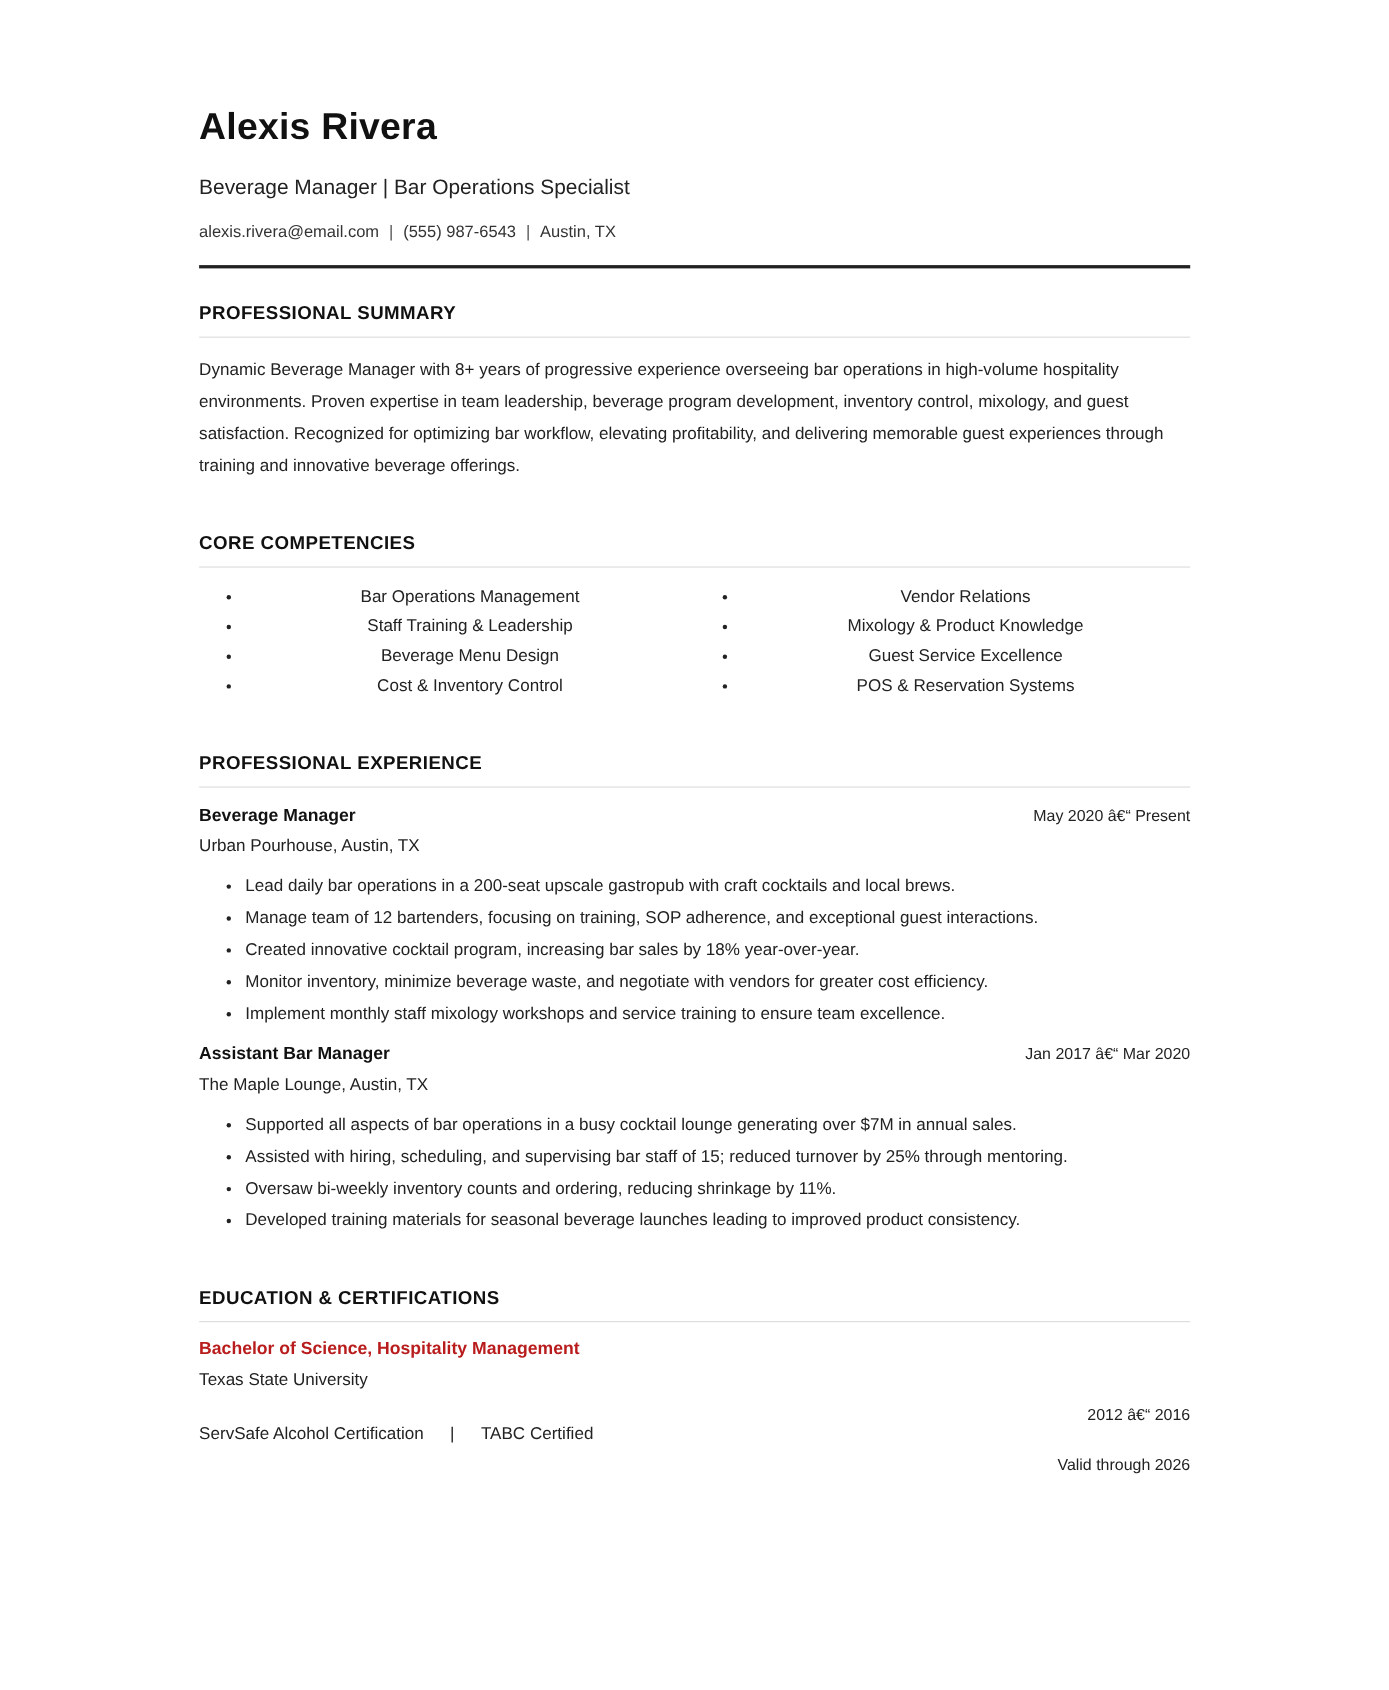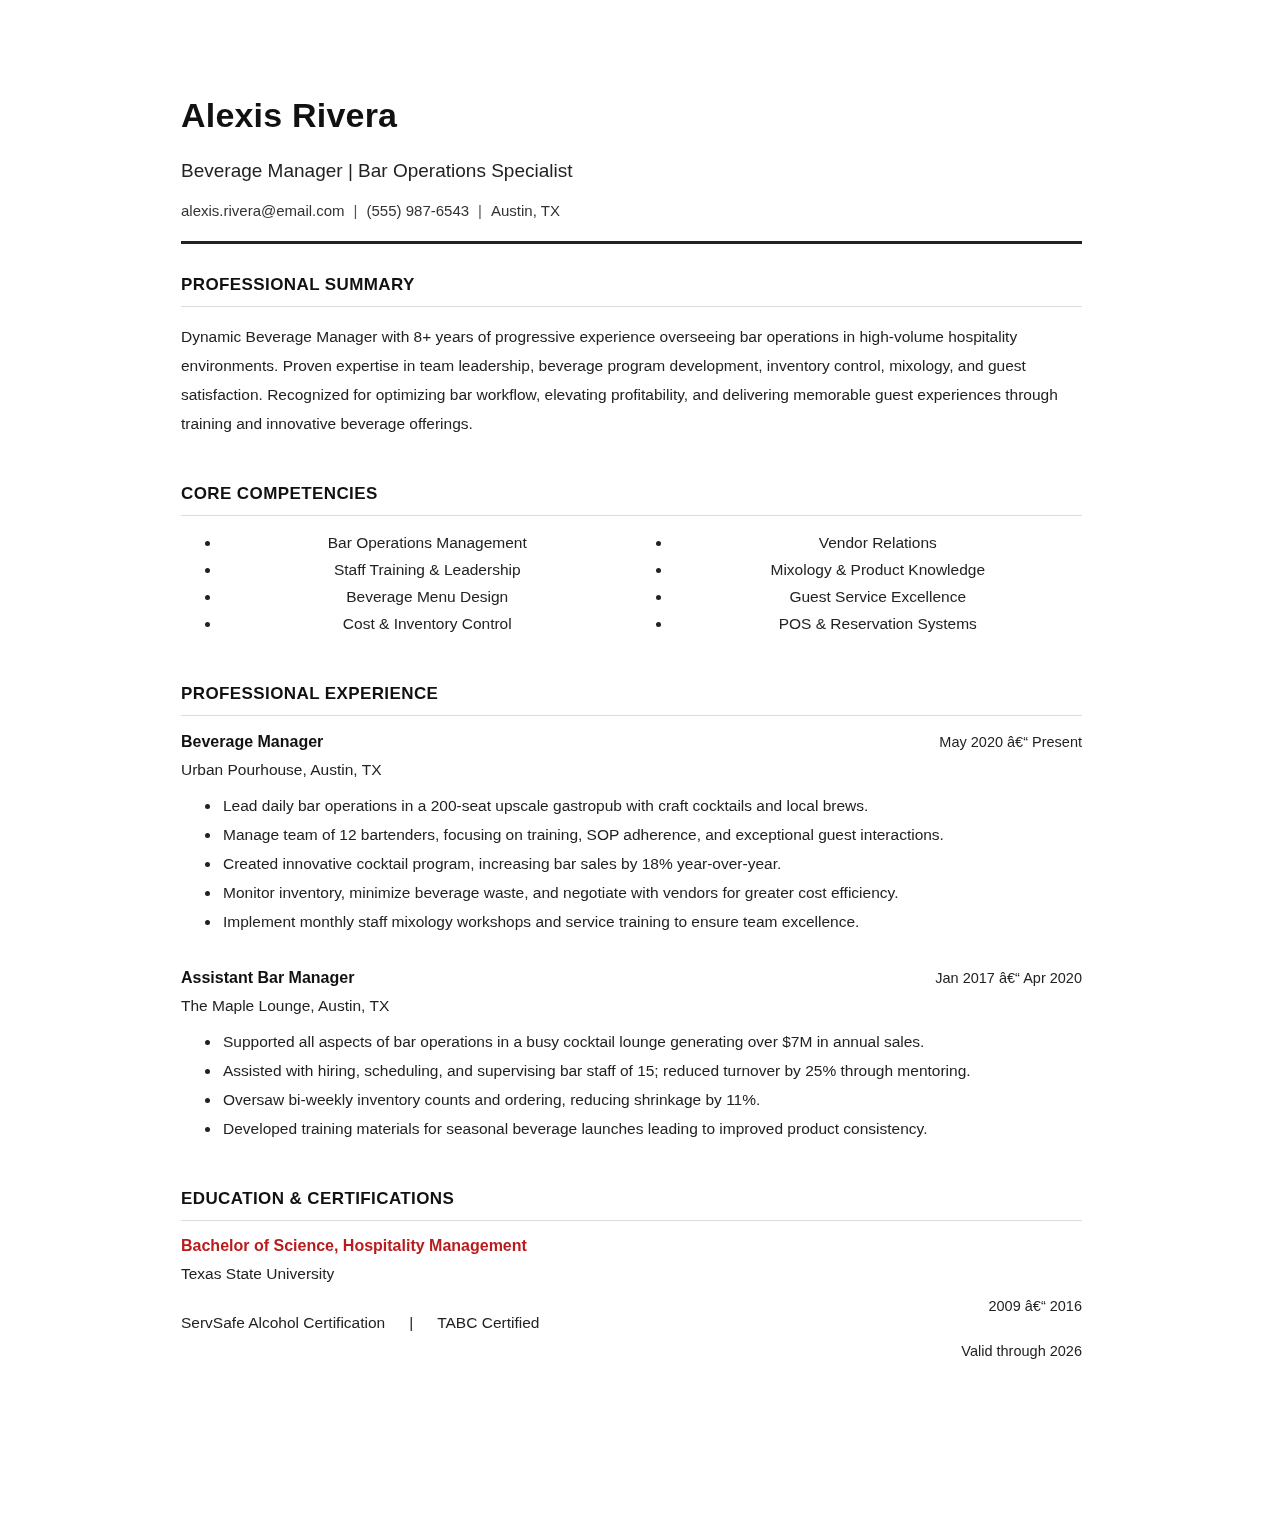--- a/index.html
+++ b/index.html
@@ -86,21 +86,21 @@
   }
   .comp-list li { padding-left: 2px; text-align: center; }
   
   .job { margin-top: 0; }
   .job-head {
     display: flex;
     justify-content: space-between;
     align-items: baseline;
   }
   .job:first-of-type .job-head { margin-top: 17px; }
-  .job + .job .job-head { margin-top: 33px; }
+  .job + .job .job-head { margin-top: 14px; }
   .job-title {
     font-size: 16px;
     font-weight: 700;
     color: #111111;
   }
   .job-dates {
     font-size: 14.5px;
     color: #222222;
   }
   .job-company {
@@ -201,37 +201,37 @@
           <li>Manage team of 12 bartenders, focusing on training, SOP adherence, and exceptional guest interactions.</li>
           <li>Created innovative cocktail program, increasing bar sales by 18% year-over-year.</li>
           <li>Monitor inventory, minimize beverage waste, and negotiate with vendors for greater cost efficiency.</li>
           <li>Implement monthly staff mixology workshops and service training to ensure team excellence.</li>
         </ul>
     </div>
 
     <div class="job">
       <div class="job-head">
         <span class="job-title">Assistant Bar Manager</span>
-        <span class="job-dates">Jan 2017 â€“ Apr 2020</span>
+        <span class="job-dates">Jan 2017 â€“ Mar 2020</span>
       </div>
       <div class="job-company">The Maple Lounge, Austin, TX</div>
       <ul class="job-bullets">
 
       <li>Supported all aspects of bar operations in a busy cocktail lounge generating over $7M in annual sales.</li>
           <li>Assisted with hiring, scheduling, and supervising bar staff of 15; reduced turnover by 25% through mentoring.</li>
           <li>Oversaw bi-weekly inventory counts and ordering, reducing shrinkage by 11%.</li>
           <li>Developed training materials for seasonal beverage launches leading to improved product consistency.</li>
         </ul>
     </div>
   </section>
 
   <section class="section section-education">
     <h2 class="section-heading">EDUCATION &amp; CERTIFICATIONS</h2>
     <div class="edu-degree">Bachelor of Science, Hospitality Management</div>
     <div class="edu-school">Texas State University</div>
-    <div class="edu-dates">2009 â€“ 2016</div>
+    <div class="edu-dates">2012 â€“ 2016</div>
     <div class="cert-row">
       <span>ServSafe Alcohol Certification</span><span class="cert-sep">|</span><span>TABC Certified</span>
     </div>
     <div class="cert-valid">Valid through 2026</div>
   </section>
 
 </div>
 
 </body></html>

